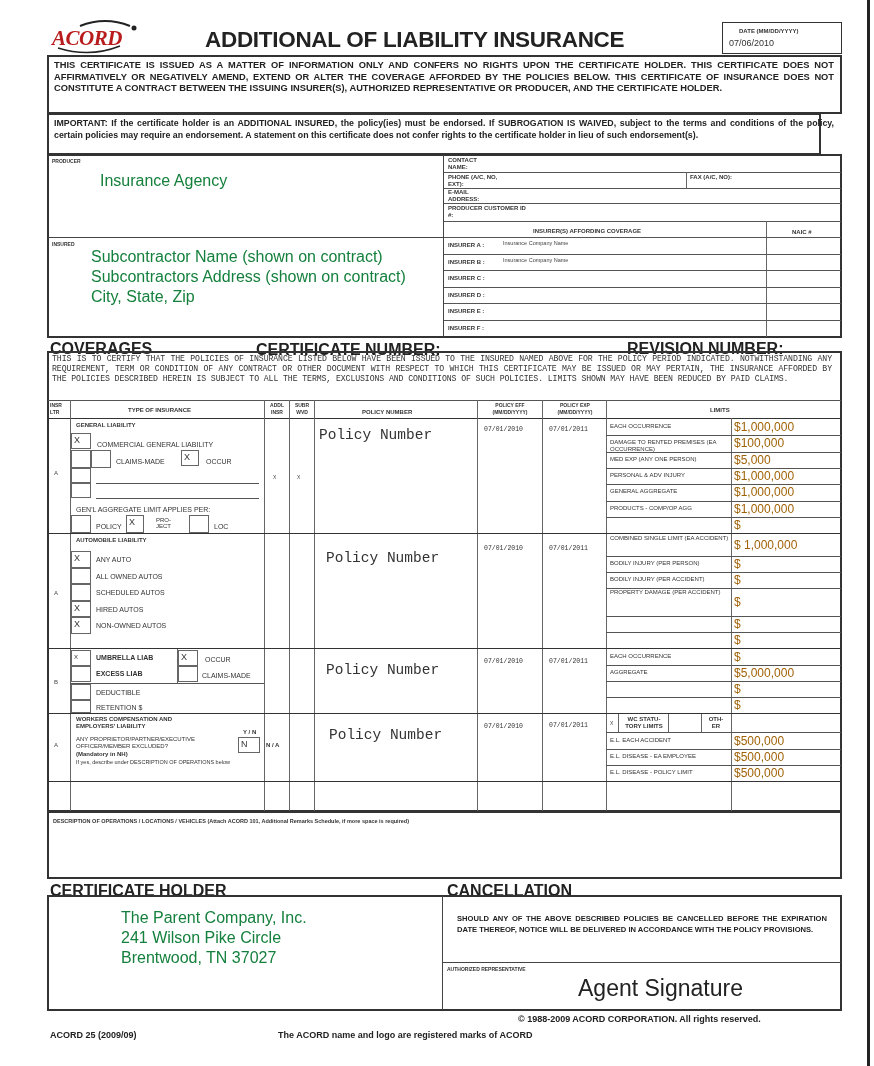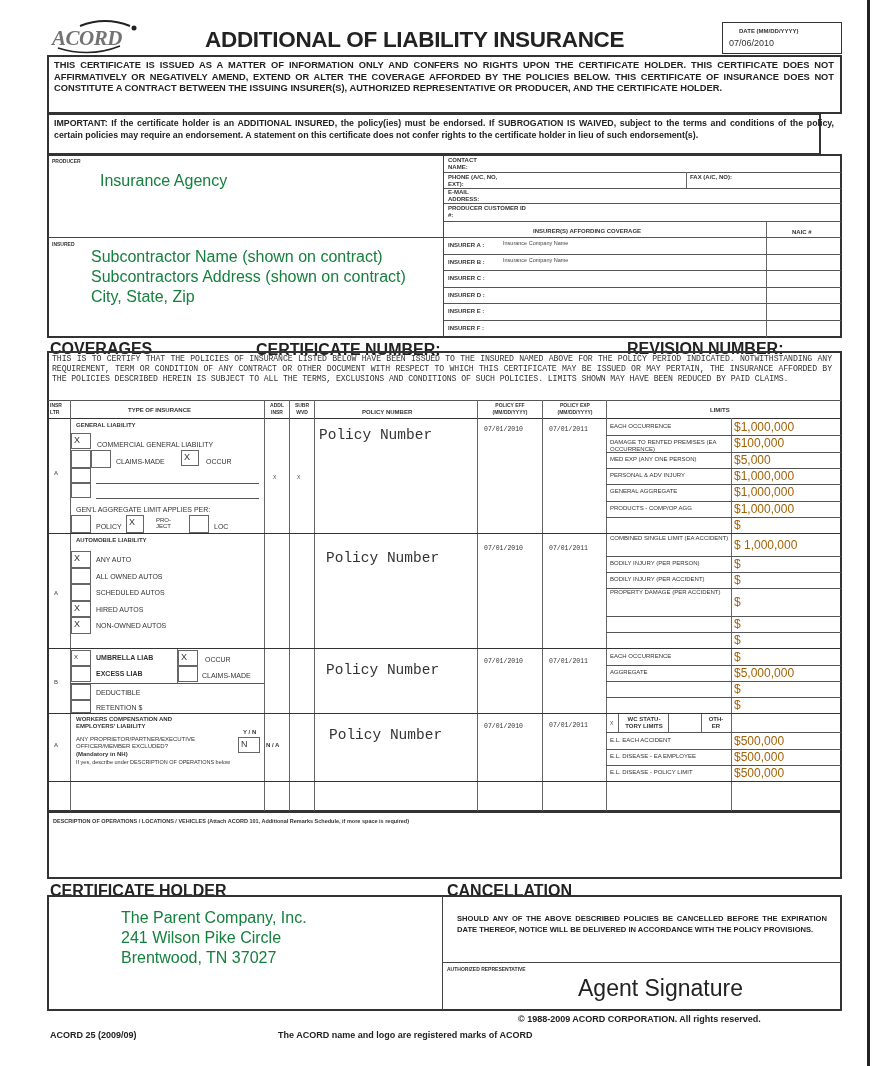--- a/index.html
+++ b/index.html
@@ -25,21 +25,21 @@
 <body>
 
 <div class="page-edge"></div>
 
 <div class="abs" style="left:50px;top:18px;width:90px;height:32px;">
   <svg width="90" height="36" viewBox="0 0 90 36">
     <path d="M30 8 Q55 -2 80 8" stroke="#222" stroke-width="2" fill="none"></path>
     <path d="M8 30 Q40 40 70 28" stroke="#222" stroke-width="1.5" fill="none"></path>
     <circle cx="84" cy="10" r="2.5" fill="#222"></circle>
   </svg>
-  <span class="abs" style="left:2px;top:8px;font-family:'Liberation Serif',serif;font-style:italic;font-weight:bold;font-size:21px;color:#737373;letter-spacing:-0.5px;">ACORD</span>
+  <span class="abs" style="left:2px;top:8px;font-family:'Liberation Serif',serif;font-style:italic;font-weight:bold;font-size:21px;color:#b91c1c;letter-spacing:-0.5px;">ACORD</span>
 </div>
 <div class="abs" style="left:205px;top:27px;font-size:22.5px;font-weight:bold;color:#222;letter-spacing:-0.3px;">ADDITIONAL OF LIABILITY INSURANCE</div>
 <div class="bx" style="left:722px;top:22px;width:120px;height:32px;border-width:1px;">
   <div class="abs tiny" style="left:16px;top:5px;font-size:6px;">DATE (MM/DD/YYYY)</div>
   <div class="abs" style="left:6px;top:15px;font-size:9px;color:#333;">07/06/2010</div>
 </div>
 
 <div class="bx" style="left:47px;top:55px;width:795px;height:59px;border-width:2px;">
   <div class="abs disc" style="left:5px;top:3px;width:780px;">THIS CERTIFICATE IS ISSUED AS A MATTER OF INFORMATION ONLY AND CONFERS NO RIGHTS UPON THE CERTIFICATE HOLDER. THIS CERTIFICATE DOES NOT AFFIRMATIVELY OR NEGATIVELY AMEND, EXTEND OR ALTER THE COVERAGE AFFORDED BY THE POLICIES BELOW. THIS CERTIFICATE OF INSURANCE DOES NOT CONSTITUTE A CONTRACT BETWEEN THE ISSUING INSURER(S), AUTHORIZED REPRESENTATIVE OR PRODUCER, AND THE CERTIFICATE HOLDER.</div>
 </div>

